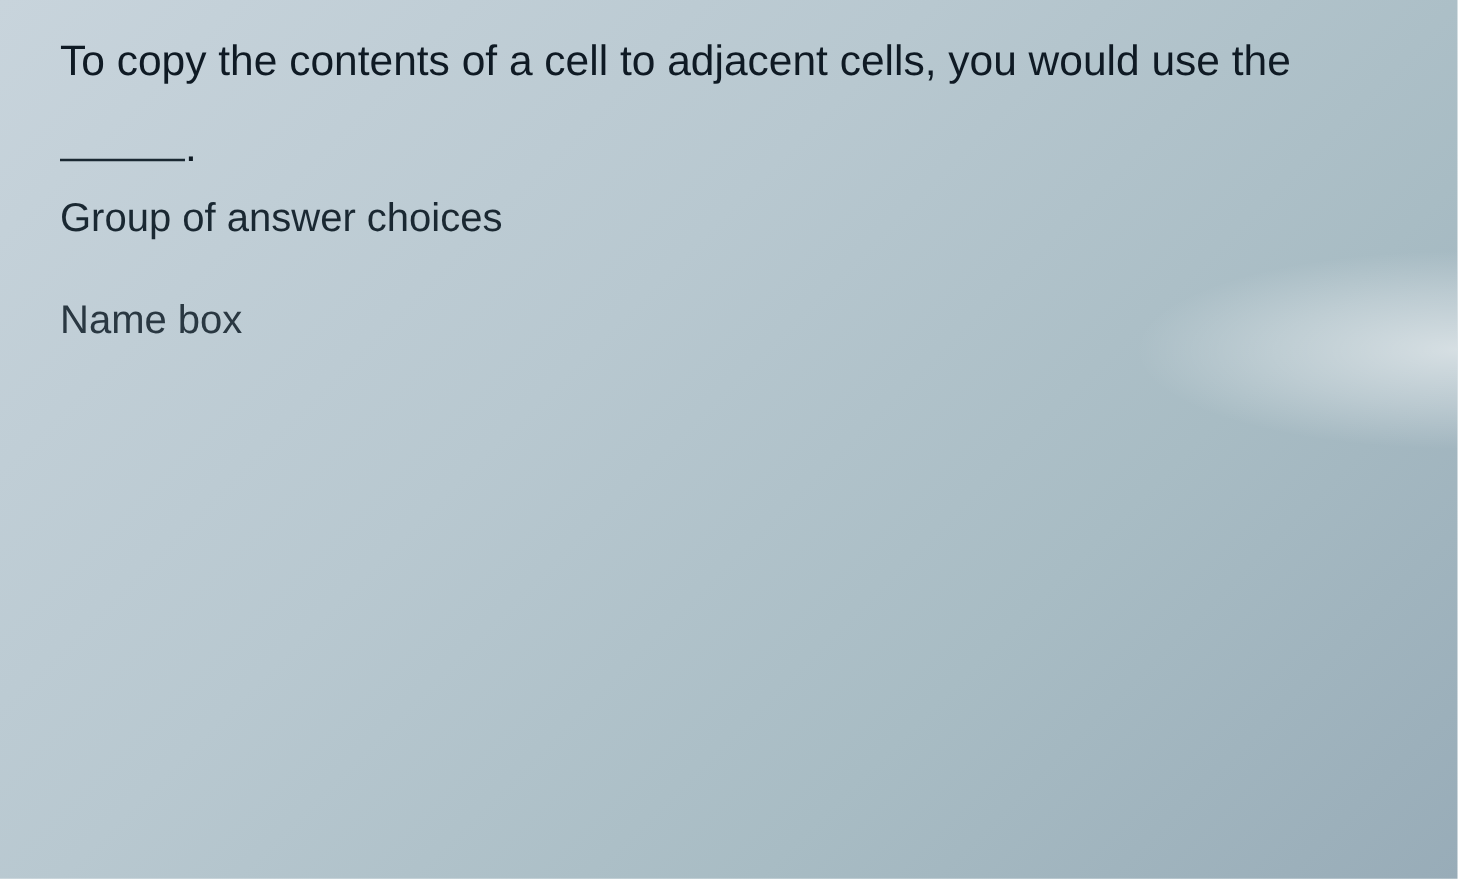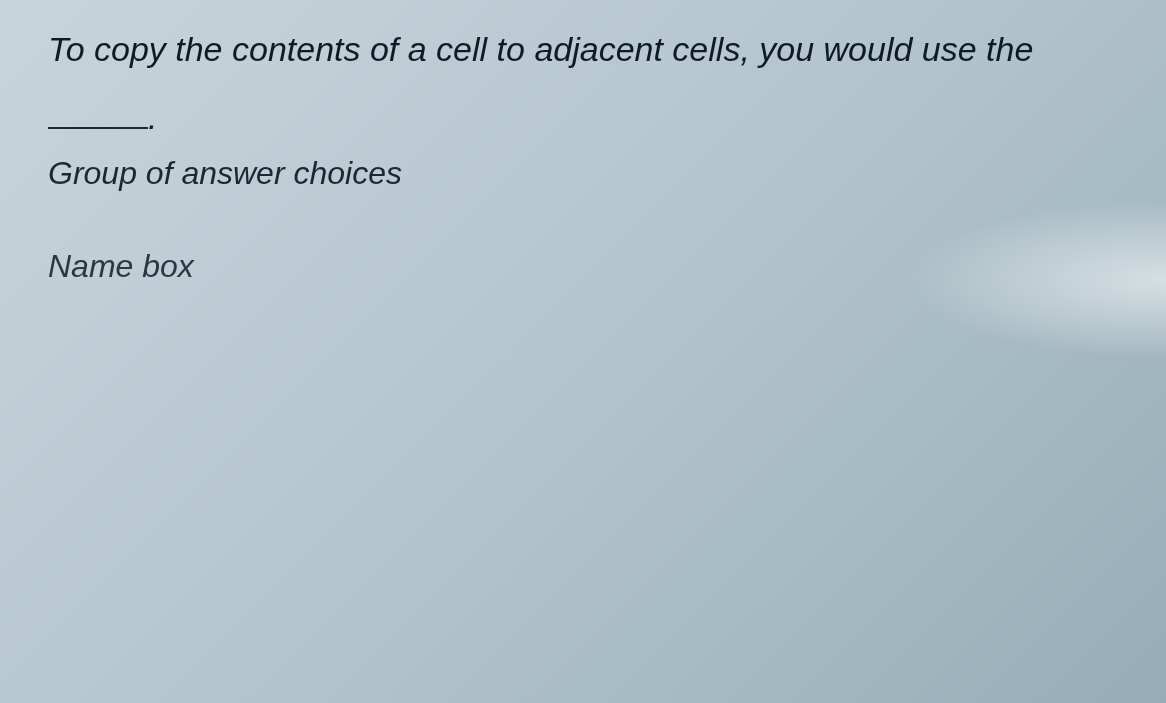--- a/index.html
+++ b/index.html
@@ -1,19 +1,18 @@
 <!DOCTYPE html>
 <html><head>
   <meta charset="utf-8">
   <style>
     * {
       margin: 0;
       padding: 0;
       box-sizing: border-box;
-      font-style: italic;
     }
     body {
       width: 1166px;
       height: 703px;
       background: linear-gradient(135deg, #c8d4dc 0%, #b8c8d0 40%, #a8bcc4 70%, #98acb8 100%);
       font-family: "Segoe UI", -apple-system, BlinkMacSystemFont, sans-serif;
       color: #1a2832;
       padding: 24px 48px;
       overflow: hidden;
       position: relative;
@@ -30,21 +29,21 @@
       border-bottom: 2px solid #1a2832;
       width: 100px;
       height: 1em;
       vertical-align: baseline;
       margin-top: 20px;
     }
     .group-label {
       font-size: 32px;
       font-weight: 400;
       margin-top: 12px;
-      margin-bottom: 52px;
+      margin-bottom: 40px;
       color: #1a2832;
     }
     .choices {
       display: flex;
       flex-direction: row;
       gap: 52px;
       margin-top: 28px;
       text-align: right;
     }
     .choice {

